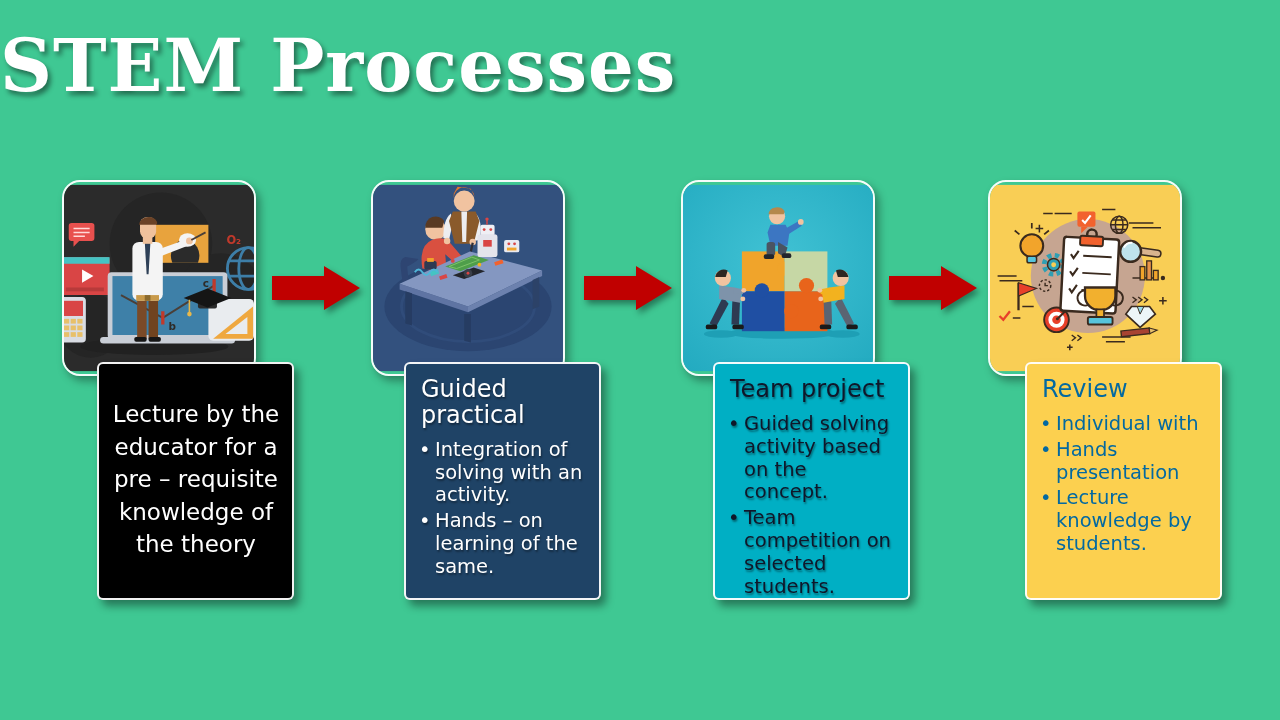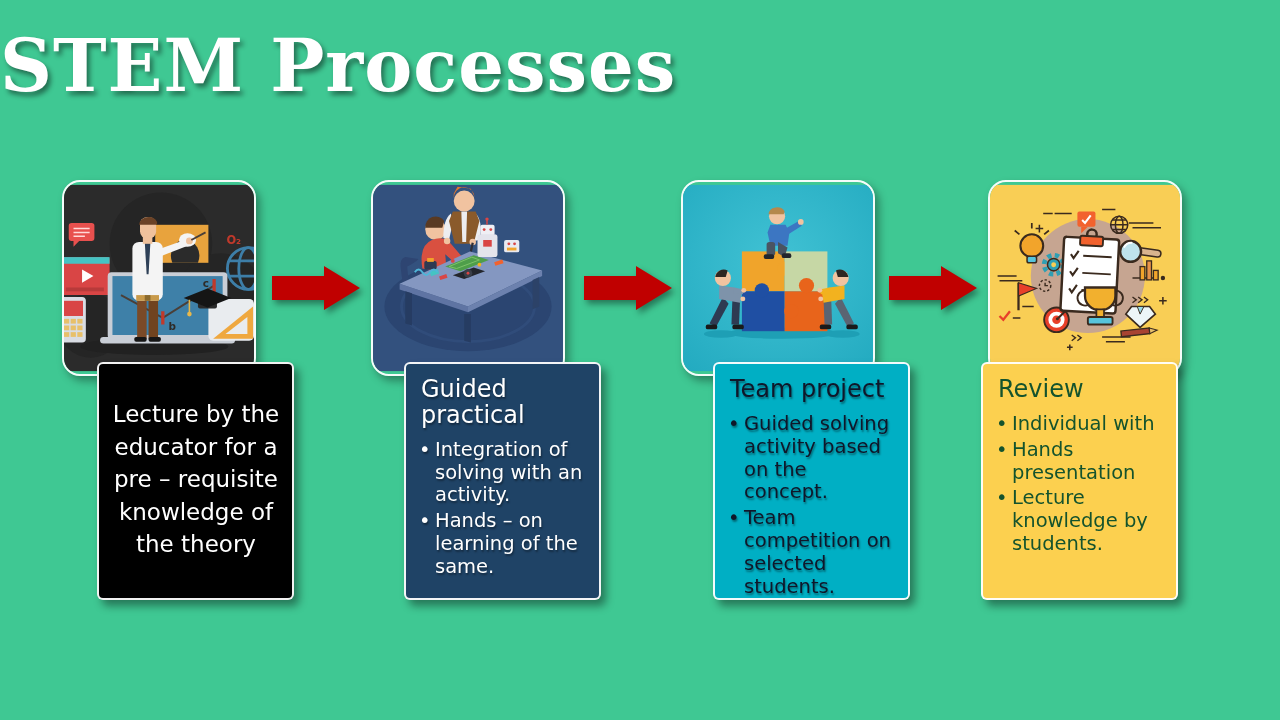--- a/index.html
+++ b/index.html
@@ -27,21 +27,21 @@
   .card {
     position:absolute; top:362px; width:197px; height:238px;
     border-radius:6px; border:2px solid rgba(255,255,255,0.95);
     box-shadow:5px 6px 8px rgba(0,0,0,0.4);
     box-sizing:border-box; padding:13px 12px 16px 13px; z-index:3;
   }
   #card1{left:97px;  background:var(--lecture_card_bg,#000); color:#fff;
          display:flex; align-items:center; justify-content:center; text-align:center;}
   #card2{left:404px; background:var(--guided_card_bg,#1F4366); color:#fff;}
   #card3{left:713px; background:var(--team_card_bg,#00AFC4); color:#0f172a;}
-  #card4{left:981px;background:var(--review_card_bg,#FCD04F); color:#14532d;}
+  #card4{left:1025px;background:var(--review_card_bg,#FCD04F); color:#0369a1;}
 
   #card1 p { margin:0; font-size:23px; line-height:1.42; font-weight:500; }
   .card h2 { margin:0 0 10px 2px; font-size:24px; font-weight:500; line-height:1.08; }
   .light-text h2, .light-text li { text-shadow:1px 2px 2px rgba(0,0,0,0.4); }
   .card ul { margin:0; padding:0; list-style:none; font-size:19.5px; line-height:1.17; }
   .card li { display:flex; margin-bottom:3px; }
   .card li .bullet { flex:0 0 16px; }
 
   .arrow {
     position:absolute; top:266px; width:88px; height:44px; z-index:2;

